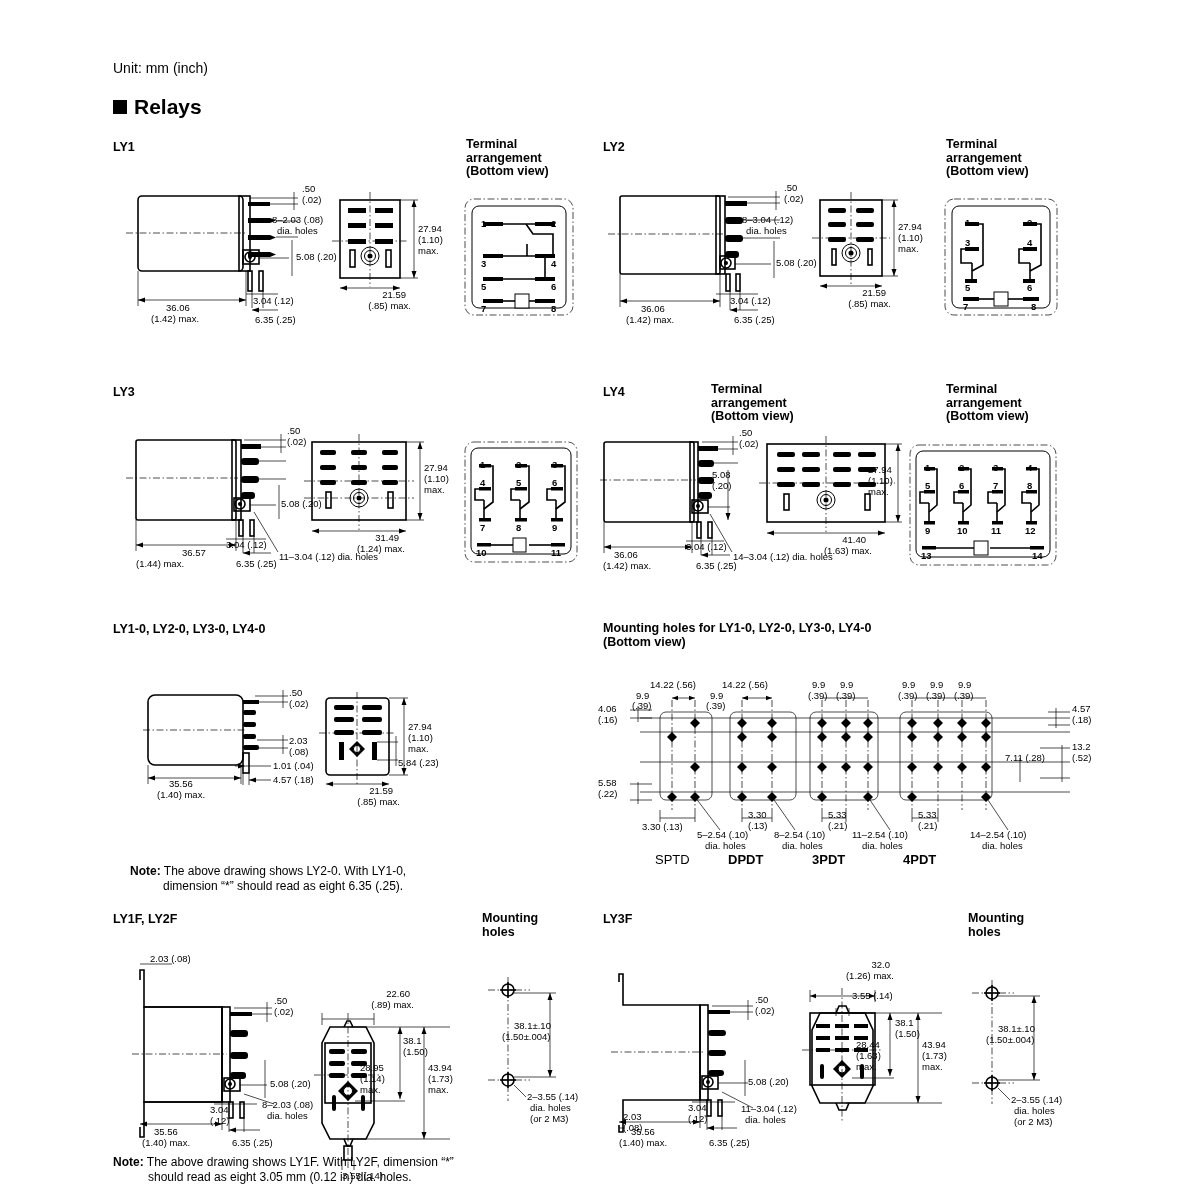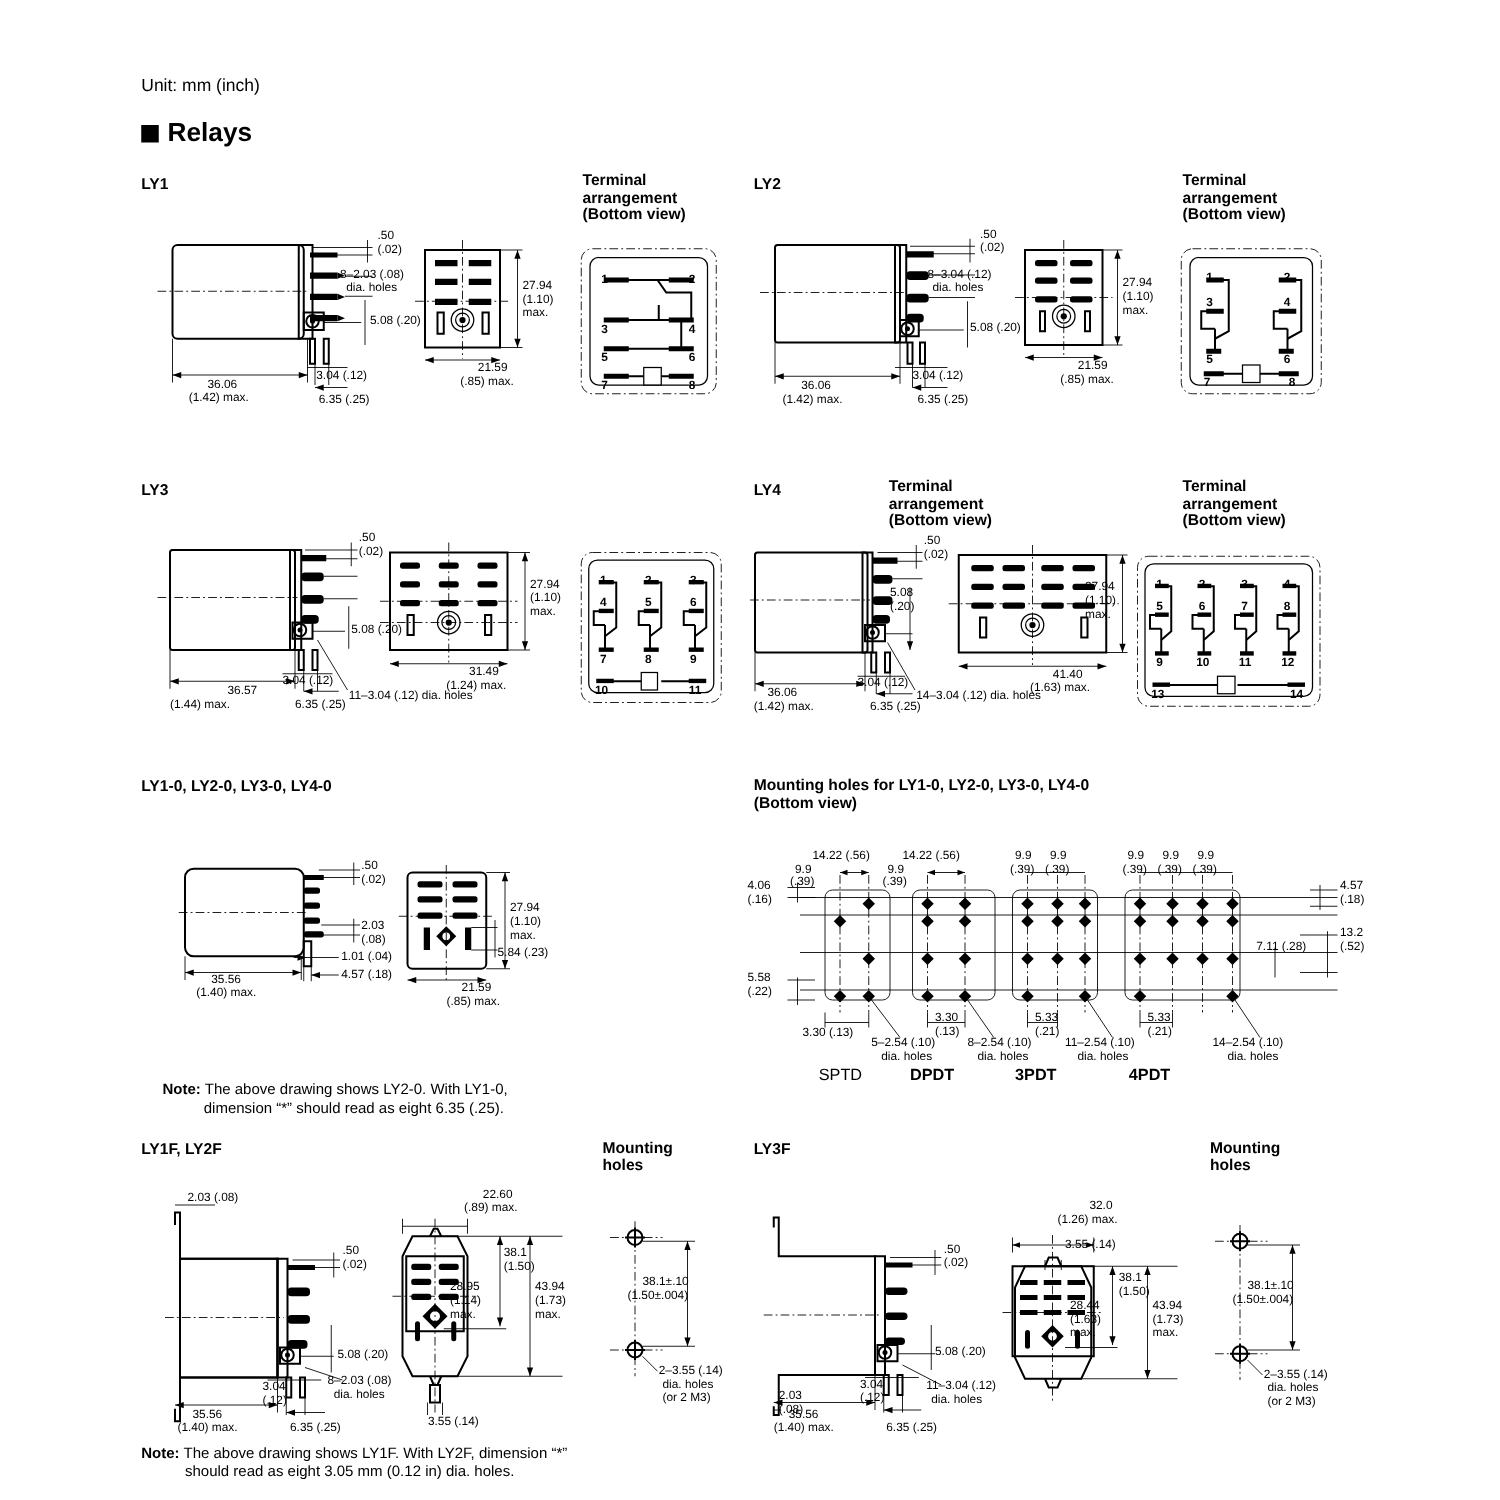--- a/index.html
+++ b/index.html
@@ -903,21 +903,21 @@
     <div class="dim" style="left:148px; top:127px;">5.08 (.20)</div>
     <div class="dim" style="left:88px; top:153px;">3.04</div>
     <div class="dim" style="left:88px; top:164px;">(.12)</div>
     <div class="dim" style="left:140px; top:148px;">8–2.03 (.08)</div>
     <div class="dim" style="left:145px; top:159px;">dia. holes</div>
     <div class="dim" style="left:32px; top:175px;">35.56</div>
     <div class="dim" style="left:20px; top:186px;">(1.40) max.</div>
     <div class="dim" style="left:110px; top:186px;">6.35 (.25)</div>
   </div>
 
-  <div class="blk" style="left:300px; top:965px;text-decoration:underline;">
+  <div class="blk" style="left:300px; top:1003px;text-decoration:underline;">
     <svg width="175" height="175" viewBox="0 0 175 175">
       <path class="ln2" d="M30 24 L22 40 L22 120 L30 136 L66 136 L74 120 L74 40 L66 24 Z"></path>
       <path class="ln2" d="M44 24 L47 18 L50 18 L53 24"></path>
       <path class="ln2" d="M44 136 L47 143 L50 143 L53 136"></path>
       <rect class="ln2" x="44" y="143" width="8" height="14"></rect>
       <rect class="ln2" x="25" y="40" width="46" height="60" fill="#fff"></rect>
       <g class="fillblk">
         <rect x="29" y="46" width="16" height="5" rx="2"></rect>
           <rect x="51" y="46" width="16" height="5" rx="2"></rect>
         <rect x="29" y="58" width="16" height="5" rx="2"></rect>

